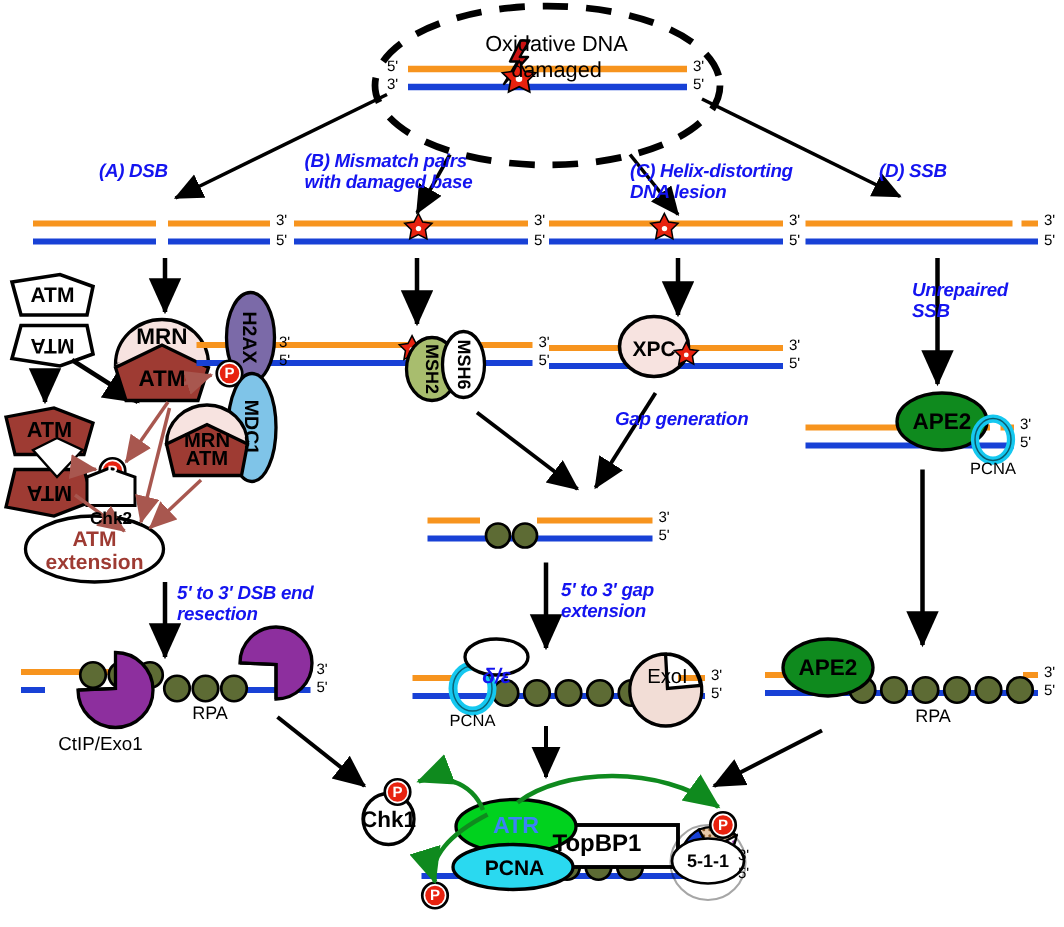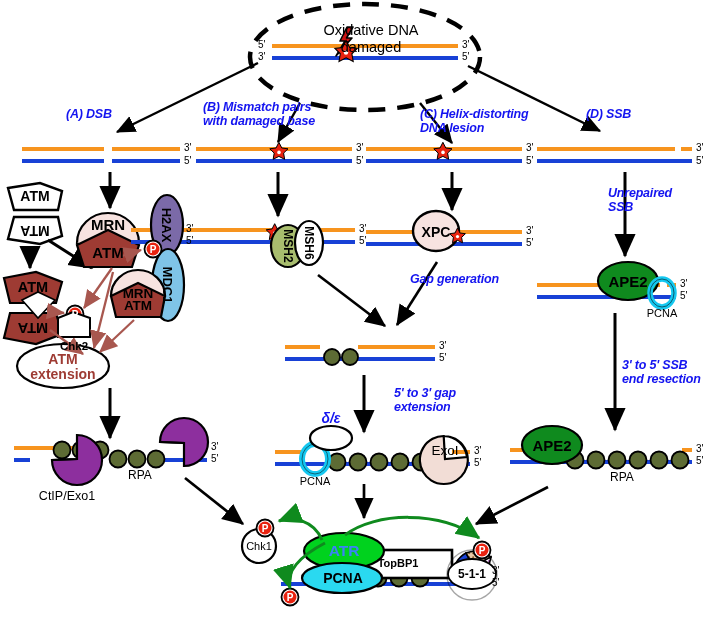--- a/index.html
+++ b/index.html
@@ -399,46 +399,46 @@
 <div class="pl" style="left:526px;top:226px;">3'</div>
 <div class="pl" style="left:526px;top:238px;">5'</div>
 
 <div class="nm" style="left:604px;top:272px;width:48px;height:18px;font-size:15px;color:#000;">APE2</div>
 <div class="nm" style="left:638px;top:306px;width:48px;height:14px;font-size:11px;color:#000;font-weight:normal;">PCNA</div>
 <div class="pl" style="left:680px;top:279px;">3'</div>
 <div class="pl" style="left:680px;top:291px;">5'</div>
 
 <div class="lab" style="left:608px;top:186px;width:88px;">Unrepaired SSB</div>
 <div class="lab" style="left:410px;top:272px;width:120px;">Gap generation</div>
-<div class="lab" style="left:374px;top:386px;width:96px;margin-left:20px;">5' to 3' gap extension</div>
-<div class="lab" style="left:622px;top:358px;width:88px;">3' to 5' SSB end resection</div>
+<div class="lab" style="left:118px;top:388px;width:96px;">5' to 3' DSB end resection</div>
+<div class="lab" style="left:374px;top:386px;width:96px;">5' to 3' gap extension</div>
 
 <div class="pl" style="left:439px;top:341px;">3'</div>
 <div class="pl" style="left:439px;top:353px;">5'</div>
 
-<div class="nm" style="left:313px;top:410px;width:36px;height:16px;font-size:14px;color:#1414f0;font-style:italic;">δ/ε</div>
+<div class="nm" style="left:313px;top:442px;width:36px;height:16px;font-size:14px;color:#1414f0;font-style:italic;">δ/ε</div>
 <div class="nm" style="left:291px;top:474px;width:48px;height:14px;font-size:11px;color:#000;font-weight:normal;">PCNA</div>
 <div class="nm" style="left:424px;top:441px;width:42px;height:18px;font-size:13.5px;color:#000;font-weight:normal;">ExoI</div>
 <div class="pl" style="left:474px;top:446px;">3'</div>
 <div class="pl" style="left:474px;top:458px;">5'</div>
 
 <div class="nm" style="left:22px;top:488px;width:90px;height:16px;font-size:12.5px;color:#000;font-weight:normal;">CtIP/Exo1</div>
 <div class="nm" style="left:118px;top:468px;width:44px;height:14px;font-size:12px;color:#000;font-weight:normal;">RPA</div>
 <div class="pl" style="left:211px;top:442px;">3'</div>
 <div class="pl" style="left:211px;top:454px;">5'</div>
 
 <div class="nm" style="left:528px;top:436px;width:48px;height:18px;font-size:15px;color:#000;">APE2</div>
 <div class="nm" style="left:600px;top:470px;width:44px;height:14px;font-size:12px;color:#000;font-weight:normal;">RPA</div>
 <div class="pl" style="left:696px;top:444px;">3'</div>
 <div class="pl" style="left:696px;top:456px;">5'</div>
 
-<div class="nm" style="left:240px;top:539px;width:38px;height:14px;font-size:11px;color:#000;font-weight:normal;">Chk1</div>
+<div class="nm" style="left:240px;top:539px;width:38px;height:14px;font-size:15px;color:#000;font-weight:bold;">Chk1</div>
 <div class="nm" style="left:320px;top:542px;width:48px;height:18px;font-size:15.5px;color:#3b82f6;">ATR</div>
 <div class="nm" style="left:314px;top:570px;width:58px;height:16px;font-size:14px;color:#000;">PCNA</div>
-<div class="nm" style="left:350px;top:554px;width:96px;height:18px;font-size:11px;color:#000;">TopBP1</div>
+<div class="nm" style="left:350px;top:554px;width:96px;height:18px;font-size:16px;color:#000;">TopBP1</div>
 <div class="nm" style="left:450px;top:567px;width:44px;height:14px;font-size:12px;color:#000;">5-1-1</div>
 <div class="nm" style="left:258px;top:521px;width:14px;height:14px;font-size:10px;color:#fff;">P</div>
 <div class="nm" style="left:283px;top:590px;width:14px;height:14px;font-size:10px;color:#fff;">P</div>
 <div class="nm" style="left:475px;top:543px;width:14px;height:14px;font-size:10px;color:#fff;">P</div>
 <div class="pl" style="left:492px;top:566px;">3'</div>
 <div class="pl" style="left:492px;top:578px;">5'</div>
 
 </div>
 
 </body></html>

